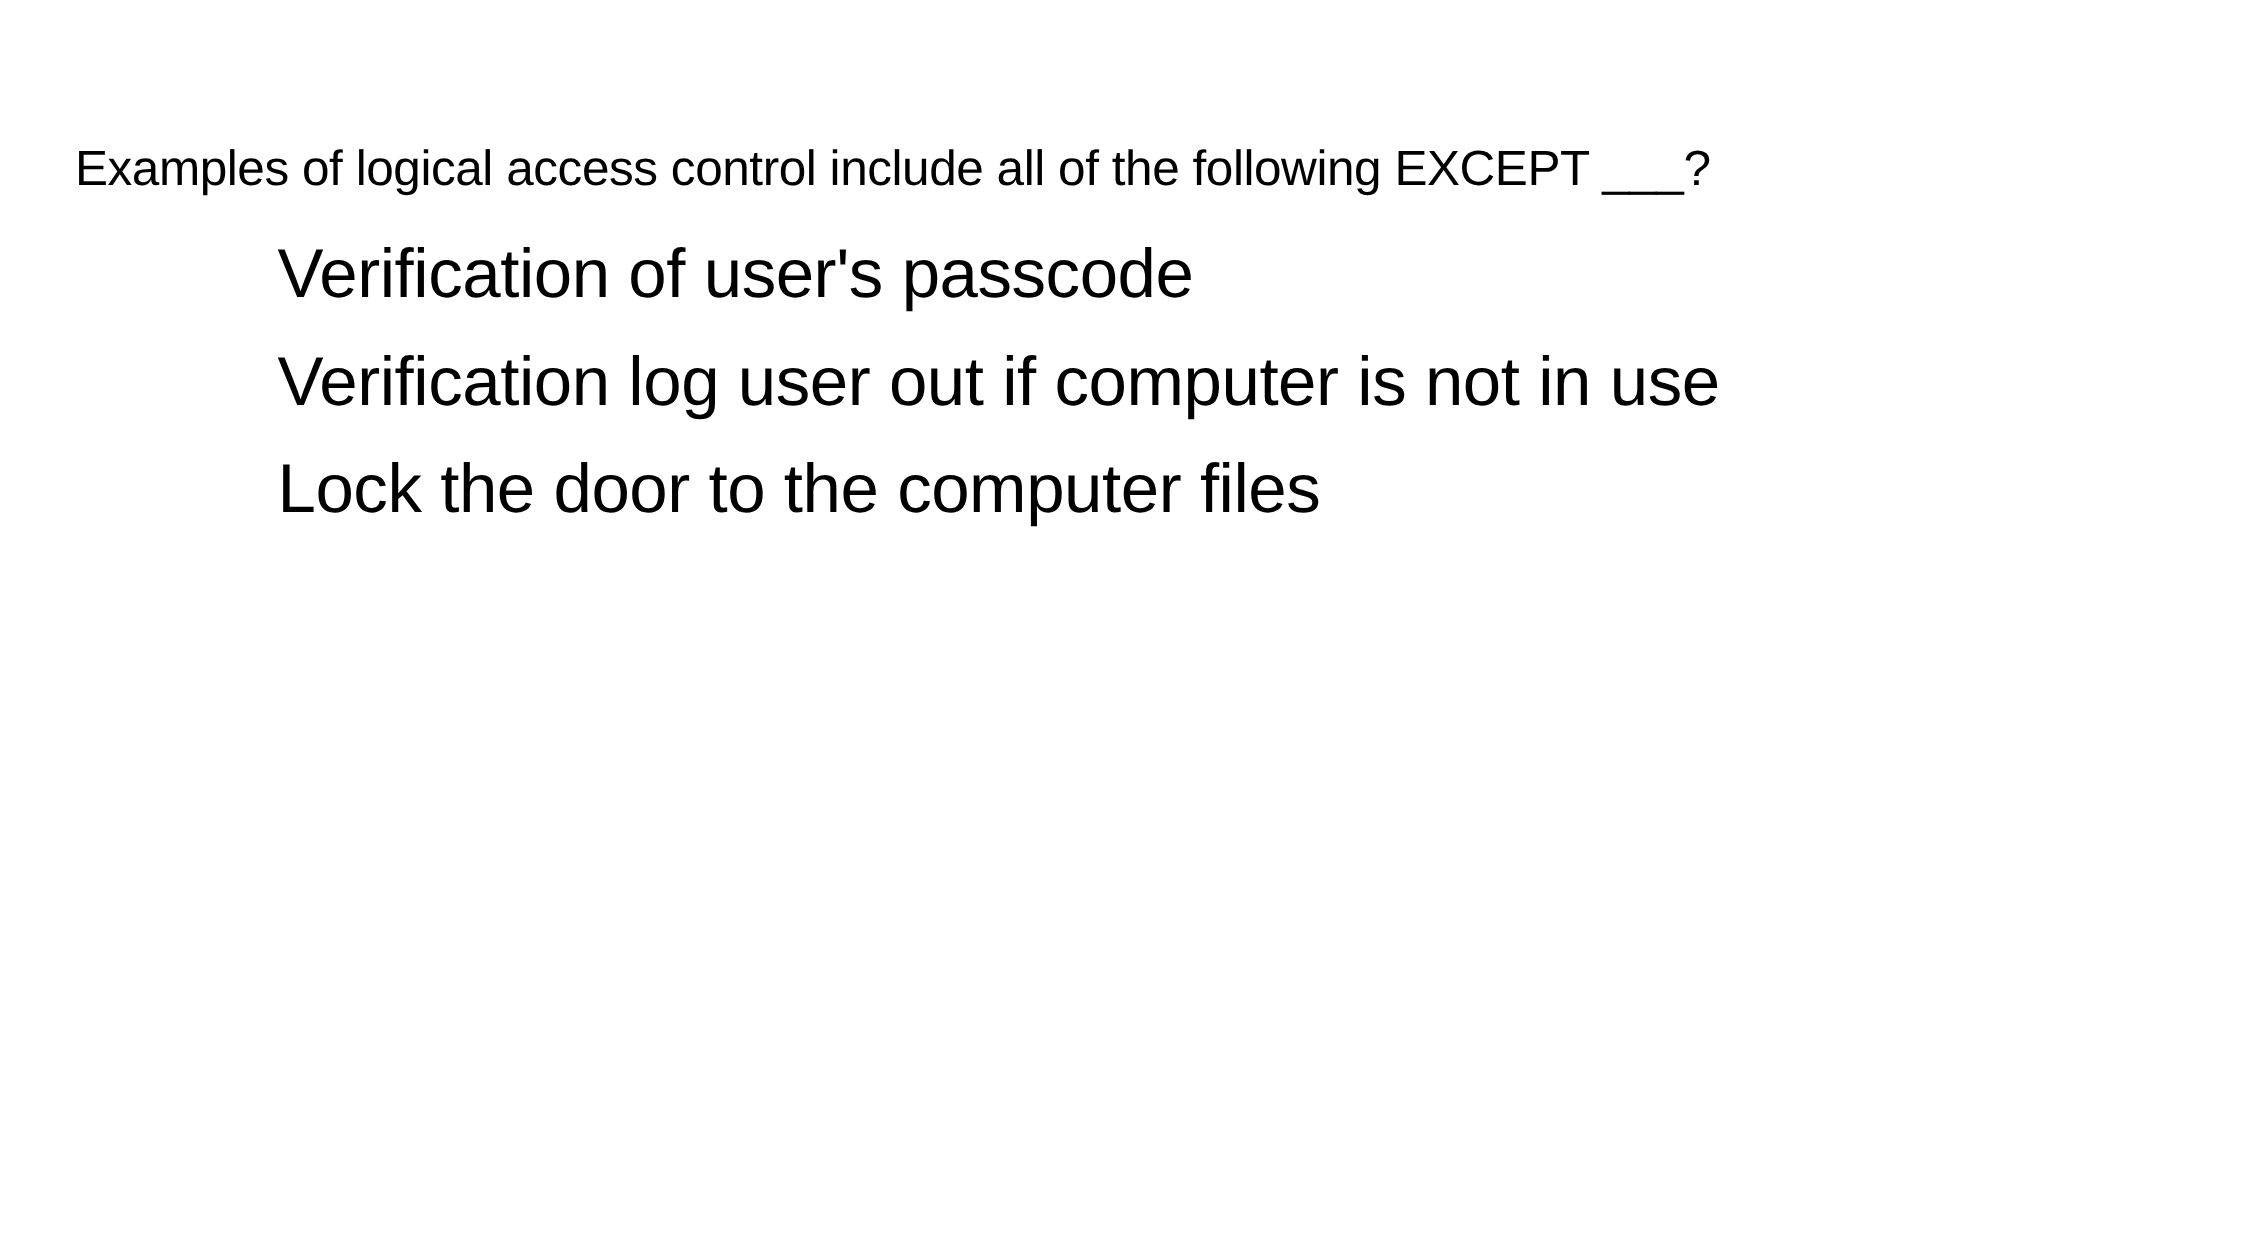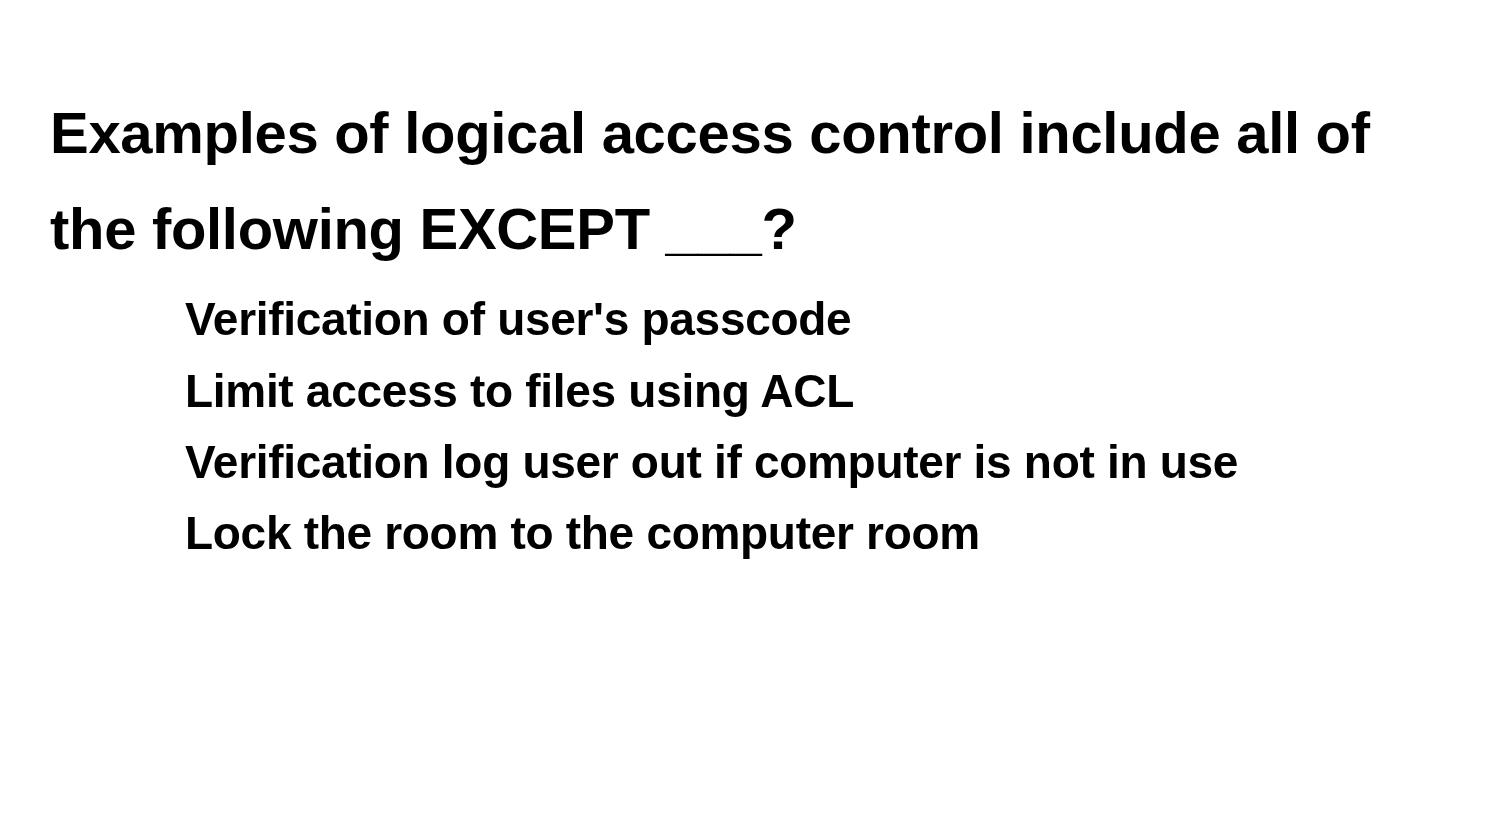--- a/index.html
+++ b/index.html
@@ -11,39 +11,38 @@
       width: 1500px;
       height: 832px;
       background: #ffffff;
       font-family: -apple-system, BlinkMacSystemFont, "Segoe UI", Helvetica, Arial, sans-serif;
       color: #000000;
       padding-top: 85px;
       padding-left: 50px;
       padding-right: 50px;
     }
     .question-text {
-      font-size: 58px;
+      font-size: 33px;
       line-height: 1.65;
-      font-weight: 700;
+      font-weight: 400;
       letter-spacing: -0.3px;
     }
     .options-container {
       padding-left: 135px;
       margin-top: 8px;
     }
     .option-item {
       font-size: 46px;
       line-height: 1.55;
-      font-weight: 700;
+      font-weight: 400;
       letter-spacing: -0.3px;
     }
   </style>
 </head>
 <body>
 
 <div class="question-text">Examples of logical access control include all of the following EXCEPT ___?</div>
 
 <div class="options-container">
   <div class="option-item">Verification of user's passcode</div>
-  <div class="option-item">Limit access to files using ACL</div>
   <div class="option-item">Verification log user out if computer is not in use</div>
-  <div class="option-item">Lock the room to the computer room</div>
+  <div class="option-item">Lock the door to the computer files</div>
 </div>
 
 </body></html>

